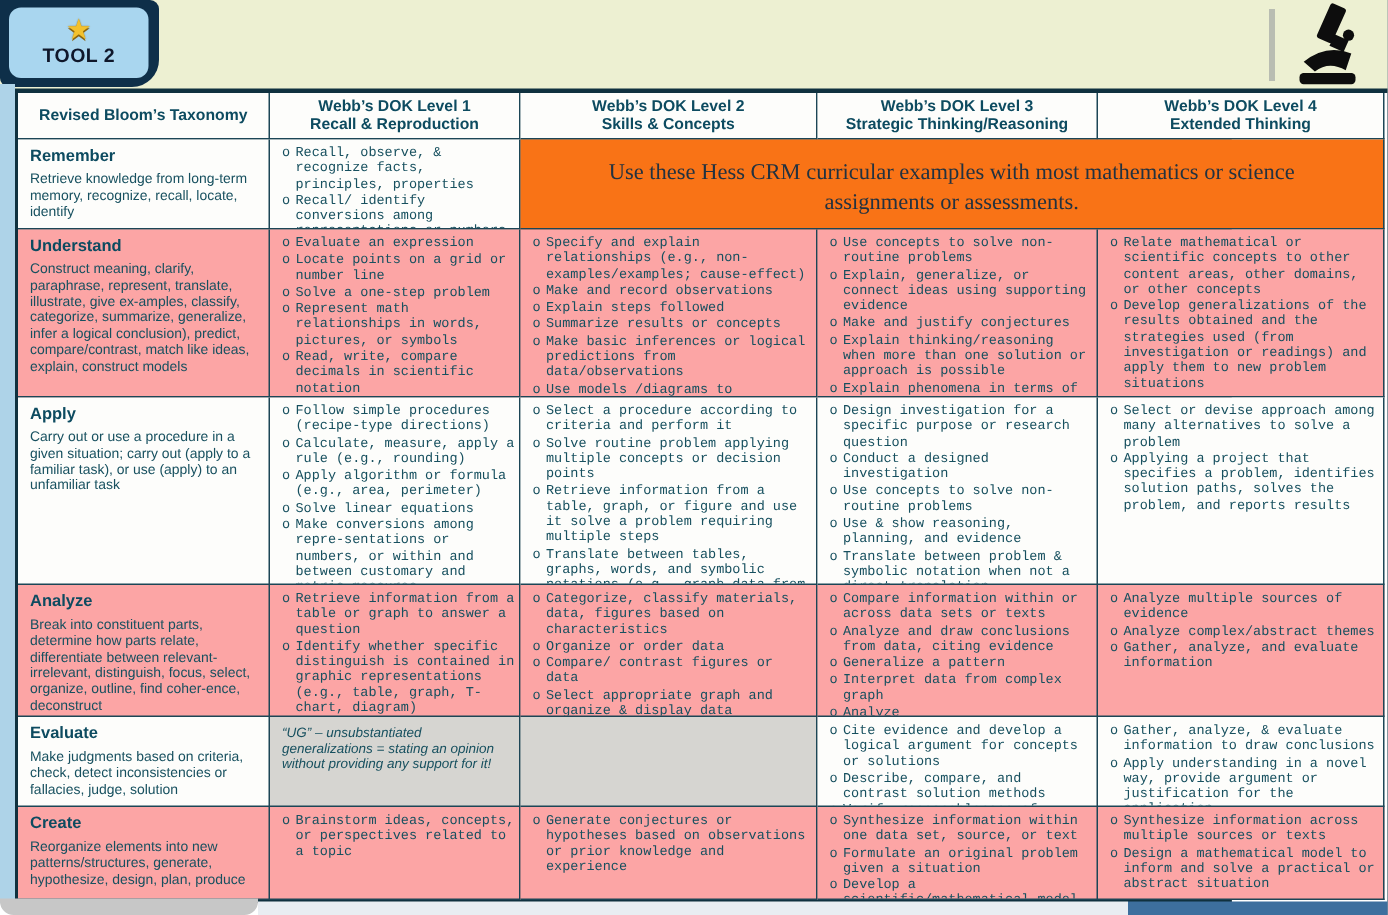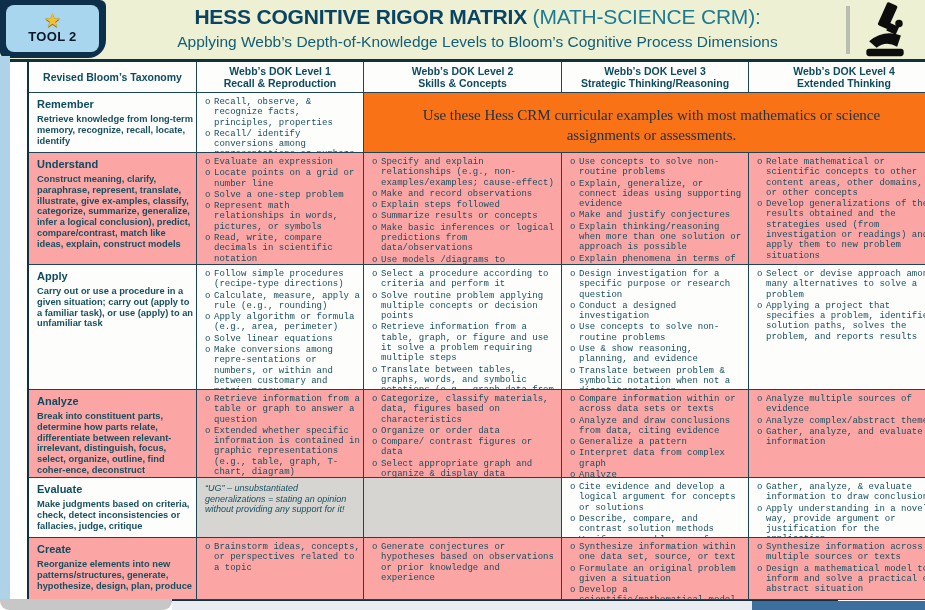--- a/index.html
+++ b/index.html
@@ -29,62 +29,56 @@
   .star { font-size:19px; line-height:18px; color:#f2c12e; text-shadow:0 0 1px #8a6410, 0 1px 0 #8a6410; margin-top:-2px; }
   .badge-label { font-size:13px; font-weight:bold; color:#0f172a; line-height:14px; letter-spacing:0.3px; }
 
   
   .leftstrip { position:absolute; left:0; top:56px; width:10px; height:546px; background:#aed3e8; }
   .tab-bottom { position:absolute; left:0; top:599px; width:172px; height:11px; background:#c7c7c7; border-radius:0 0 9px 9px; }
   .bottom-mid { position:absolute; left:172px; top:601px; width:580px; height:9px; background:#e9edf2; }
   .bottom-blue { position:absolute; left:752px; top:601px; width:173px; height:9px; background:#3d6f9e; }
 
   
-  .grid { position:absolute; left:27px; top:62px; width:811px;
+  .grid { position:absolute; left:10px; top:62px; width:811px;
           display:grid;
           grid-template-columns:168px 167px 198px 187px 191px;
           grid-template-rows:31px 60px 112px 125px 88px 60px 62px;
           border-left:2px solid #10313f; border-right:2px solid #10313f; border-bottom:2px solid #10313f;
           background:#10313f; }
   .cell { border-right:1px solid #1c4656; border-bottom:1px solid #1c4656;
           overflow:hidden; color:#17505f; }
   .bg-white { background:#fdfdfb; }
   .bg-cream { background:#fca5a5; }
   .bg-gray  { background:#d6d5d1;font-style:italic; }
   .bg-yellow{ background:#f97316; }
 
   .hcell { display:flex; flex-direction:column; align-items:center; justify-content:center;
            font-weight:bold; color:#0d4b60; font-size:10.5px; line-height:12.5px; text-align:center; }
 
   .label-cell { padding:5px 2px 2px 8px; }
   .row-title { font-weight:bold; font-size:11px; color:#0d4b60; margin-bottom:4px; }
-  .row-desc  { font-size:9.3px; line-height:10.8px;font-weight:bold; }
+  .row-desc  { font-size:9.3px; line-height:10.8px; }
 
   .bullets { padding:4px 3px 2px 6px; font-size:9px; line-height:10.3px;font-family:Liberation Mono, monospace; }
   .bi { position:relative; padding-left:11px; margin-bottom:1px; }
   .bi::before { content:"o"; position:absolute; left:2px; top:0; }
 
   .note-cell { grid-column:3 / 6; display:flex; align-items:flex-start; justify-content:center; }
   .note-text { font-family:"Liberation Serif", serif; font-size:15px; line-height:20px;
                color:#223240; text-align:center; padding:12px 40px 0 40px; }
 
   .ug-cell { padding:5px 4px 2px 8px; font-size:9px; line-height:10.5px; color:#17505f; }
 </style>
 </head>
 <body>
 
 <div class="page">
 
   <div class="band">
-    <div class="titles">
-      <div class="t1">
-        <span class="t1a">HESS COGNITIVE RIGOR MATRIX</span><span class="t1b"> (MATH-SCIENCE CRM):</span>
-      </div>
-      <div class="t2">Applying Webb’s Depth-of-Knowledge Levels to Bloom’s Cognitive Process Dimensions</div>
-    </div>
     <div class="vdivider"></div>
     <div class="scope">
       <svg viewBox="0 0 60 60" width="58" height="56">
         <g fill="#0d0d0d">
           <rect x="27" y="1" width="12" height="27" rx="2" transform="rotate(24 33 14)"></rect>
           <rect x="33" y="24" width="11" height="9" transform="rotate(24 38 28)"></rect>
           <path d="M13 42 Q29 29 47 36 L43 48 Q31 41 21 49 Z"></path>
           <circle cx="45" cy="23" r="4"></circle>
           <rect x="10" y="50" width="40" height="8" rx="3"></rect>
         </g>
@@ -196,21 +190,21 @@
         <div class="bi">Select or devise approach among many alternatives to solve a problem</div>
         <div class="bi">Applying a project that specifies a problem, identifies solution paths, solves the problem, and reports results</div>
       </div>
 
     <div class="cell label-cell bg-cream">
       <div class="row-title">Analyze</div>
       <div class="row-desc">Break into constituent parts, determine how parts relate, differentiate between relevant-irrelevant, distinguish, focus, select, organize, outline, find coher-ence, deconstruct</div>
     </div>
     <div class="cell bullets bg-cream">
         <div class="bi">Retrieve information from a table or graph to answer a question</div>
-        <div class="bi">Extended whether specific information is contained in graphic representations (e.g., table, graph, T-chart, diagram)</div>
+        <div class="bi">Identify whether specific distinguish is contained in graphic representations (e.g., table, graph, T-chart, diagram)</div>
         <div class="bi">Identify a pattern/trend</div>
       </div>
     <div class="cell bullets bg-cream">
         <div class="bi">Categorize, classify materials, data, figures based on characteristics</div>
         <div class="bi">Organize or order data</div>
         <div class="bi">Compare/ contrast figures or data</div>
         <div class="bi">Select appropriate graph and organize &amp; display data</div>
         <div class="bi">Interpret data from a simple points</div>
         <div class="bi">Extend a pattern</div>
       </div>
@@ -222,21 +216,21 @@
         <div class="bi">Analyze similarities/differences between procedures or solutions</div>
       </div>
     <div class="cell bullets bg-cream">
         <div class="bi">Analyze multiple sources of evidence</div>
         <div class="bi">Analyze complex/abstract themes</div>
         <div class="bi">Gather, analyze, and evaluate information</div>
       </div>
 
     <div class="cell label-cell bg-white">
       <div class="row-title">Evaluate</div>
-      <div class="row-desc">Make judgments based on criteria, check, detect inconsistencies or fallacies, judge, critique</div>
+      <div class="row-desc">Make judgments based on criteria, check, detect inconsistencies or fallacies, judge, solution</div>
     </div>
     <div class="cell ug-cell bg-gray">“UG” – unsubstantiated generalizations = stating an opinion without providing any support for it!</div>
     <div class="cell bg-gray"></div>
     <div class="cell bullets bg-white">
         <div class="bi">Cite evidence and develop a logical argument for concepts or solutions</div>
         <div class="bi">Describe, compare, and contrast solution methods</div>
         <div class="bi">Verify reasonableness of results</div>
       </div>
     <div class="cell bullets bg-white">
         <div class="bi">Gather, analyze, &amp; evaluate information to draw conclusions</div>

